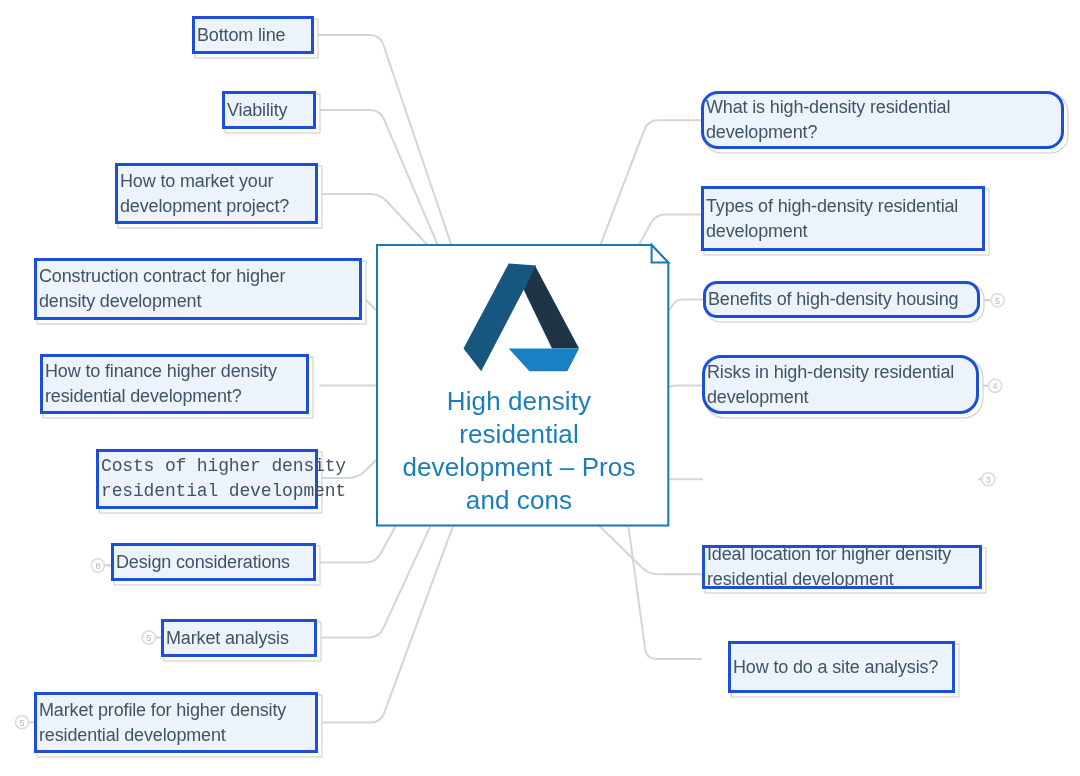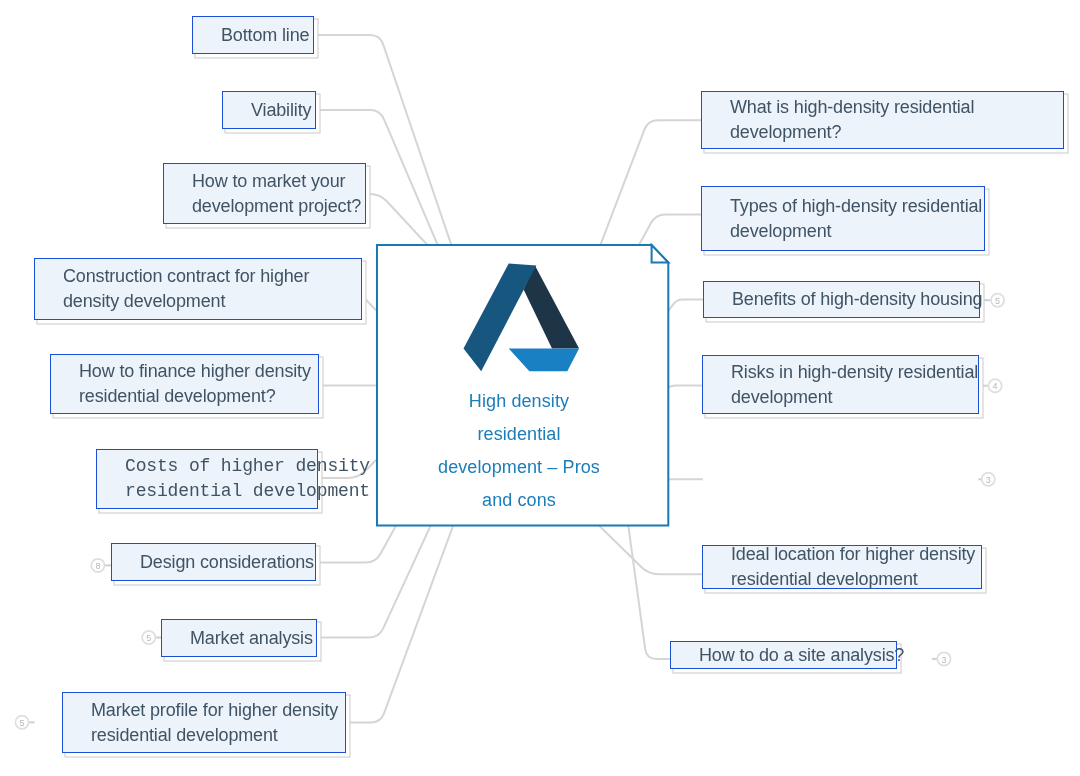--- a/index.html
+++ b/index.html
@@ -1,24 +1,24 @@
 <!DOCTYPE html>
 <html><head>
 <meta charset="utf-8">
 <style>
 html,body{margin:0;padding:0;background:#fff;}
 #stage{position:relative;width:1080px;height:776px;background:#fff;overflow:hidden;
   font-family:"Liberation Sans",sans-serif;}
 #lines{position:absolute;left:0;top:0;}
-.node{position:absolute;box-sizing:border-box;background:#ecf3fa;border:1px solid #1d4ed8;
+.node{position:absolute;box-sizing:border-box;background:#ecf3fa;border:3px solid #1d4ed8;
   display:flex;align-items:center;color:#405365;font-size:18px;line-height:25px;
-  letter-spacing:-0.15px;padding:0 28px;white-space:nowrap;
+  letter-spacing:-0.15px;padding:0 2px;white-space:nowrap;
   box-shadow:3.5px 3.5px 0 0 #ffffff, 3.5px 3.5px 0 1px #c9c9c9;}
 .title{position:absolute;left:373px;top:385px;width:292px;text-align:center;
-  color:#1b7db9;font-size:18px;line-height:33px;letter-spacing:0.1px;}
+  color:#1b7db9;font-size:26px;line-height:33px;letter-spacing:0.1px;}
 </style>
 </head>
 <body>
 <div id="stage">
 <svg id="lines" width="1080" height="776" viewBox="0 0 1080 776">
   <g fill="none" stroke="#d5d5d5" stroke-width="2">
     <path d="M314.0 35.0 L370.0 35.0 Q380.0 35.0 383.2 44.5 L460.7 272.5"></path>
     <path d="M316.0 110.0 L370.0 110.0 Q380.0 110.0 383.9 119.2 L449.1 271.7"></path>
     <path d="M318.0 194.0 L370.0 194.0 Q380.0 194.0 386.8 201.3 L447.4 266.5"></path>
     <path d="M318.0 289.5 L346.0 289.5 Q356.0 289.5 363.0 296.7 L397.0 331.7"></path>
@@ -72,28 +72,28 @@
 
   <g>
     <polygon points="534.8,265.3 579.1,348.4 552.0,348.4 523.6,289.4" fill="#1e3447"></polygon>
     <polygon points="508.7,263.5 536.3,265.4 481.2,371.3 463.5,348.4" fill="#16567f"></polygon>
     <polygon points="508.7,348.4 579.1,348.4 567.3,371.3 529.4,371.3" fill="#1a80c4"></polygon>
   </g>
 </svg>
 
 <div class="node" style="left:192px;top:16px;width:122px;height:38px;">Bottom line</div>
 <div class="node" style="left:222px;top:91px;width:94px;height:38px;">Viability</div>
-<div class="node" style="left:115px;top:163px;width:203px;height:61px;margin-left:48px;">How to market your<br>development project?</div>
+<div class="node" style="left:115px;top:163px;width:203px;height:61px;">How to market your<br>development project?</div>
 <div class="node" style="left:34px;top:258px;width:328px;height:62px;">Construction contract for higher<br>density development</div>
-<div class="node" style="left:50px;top:354px;width:269px;height:60px;">How to finance higher density<br>residential development?</div>
+<div class="node" style="left:40px;top:354px;width:269px;height:60px;">How to finance higher density<br>residential development?</div>
 <div class="node" style="left:96px;top:449px;width:222px;height:60px;font-family:Liberation Mono, monospace;">Costs of higher density<br>residential development</div>
 <div class="node" style="left:111px;top:543px;width:205px;height:38px;text-align:right;">Design considerations</div>
 <div class="node" style="left:161px;top:619px;width:156px;height:38px;">Market analysis</div>
-<div class="node" style="left:34px;top:692px;width:284px;height:61px;margin-left:28px;">Market profile for higher density<br>residential development</div>
-<div class="node" style="left:701px;top:91px;width:363px;height:58px;">What is high-density residential<br>development?</div>
+<div class="node" style="left:34px;top:692px;width:284px;height:61px;">Market profile for higher density<br>residential development</div>
+<div class="node" style="left:701px;top:91px;width:363px;height:58px;border-radius:17px;">What is high-density residential<br>development?</div>
 <div class="node" style="left:701px;top:186px;width:284px;height:65px;">Types of high-density residential<br>development</div>
-<div class="node" style="left:703px;top:281px;width:277px;height:37px;">Benefits of high-density housing</div>
-<div class="node" style="left:702px;top:355px;width:277px;height:59px;">Risks in high-density residential<br>development</div>
+<div class="node" style="left:703px;top:281px;width:277px;height:37px;border-radius:14px;">Benefits of high-density housing</div>
+<div class="node" style="left:702px;top:355px;width:277px;height:59px;border-radius:19px;">Risks in high-density residential<br>development</div>
 <div class="node" style="left:702px;top:545px;width:280px;height:44px;">Ideal location for higher density<br>residential development</div>
-<div class="node" style="left:670px;top:641px;width:227px;height:28px;">How to do a site analysis?</div>
+<div class="node" style="left:728px;top:641px;width:227px;height:52px;">How to do a site analysis?</div>
 
 <div class="title">High density<br>residential<br>development – Pros<br>and cons</div>
 </div>
 
 </body></html>

